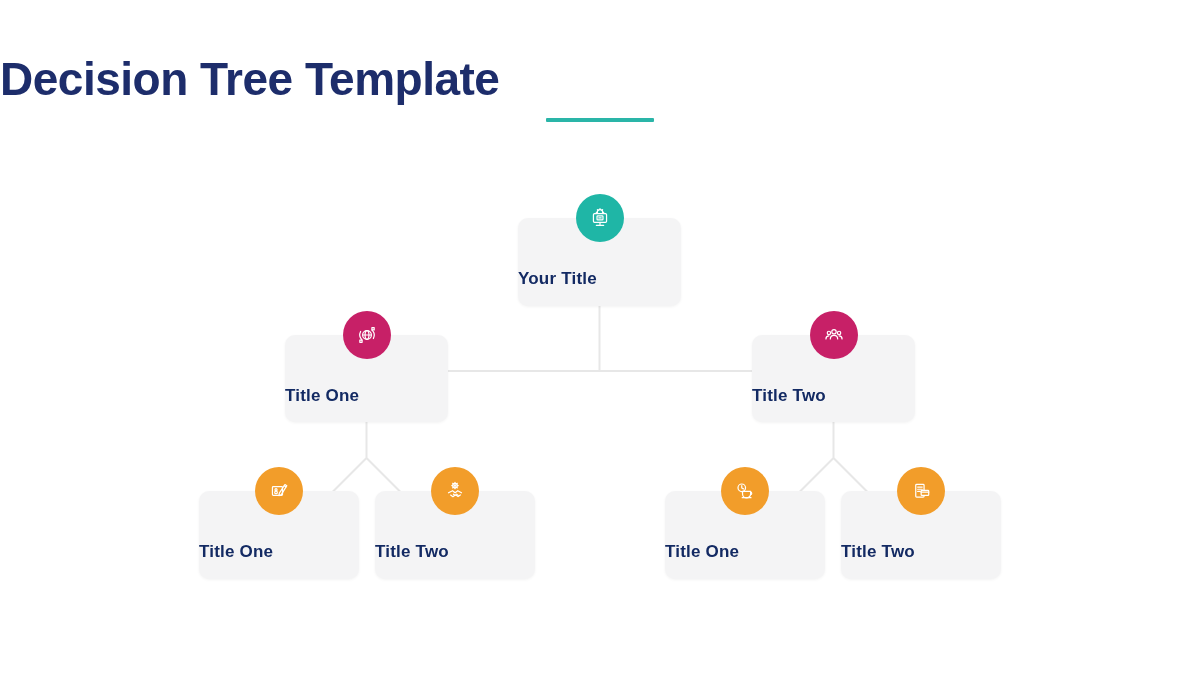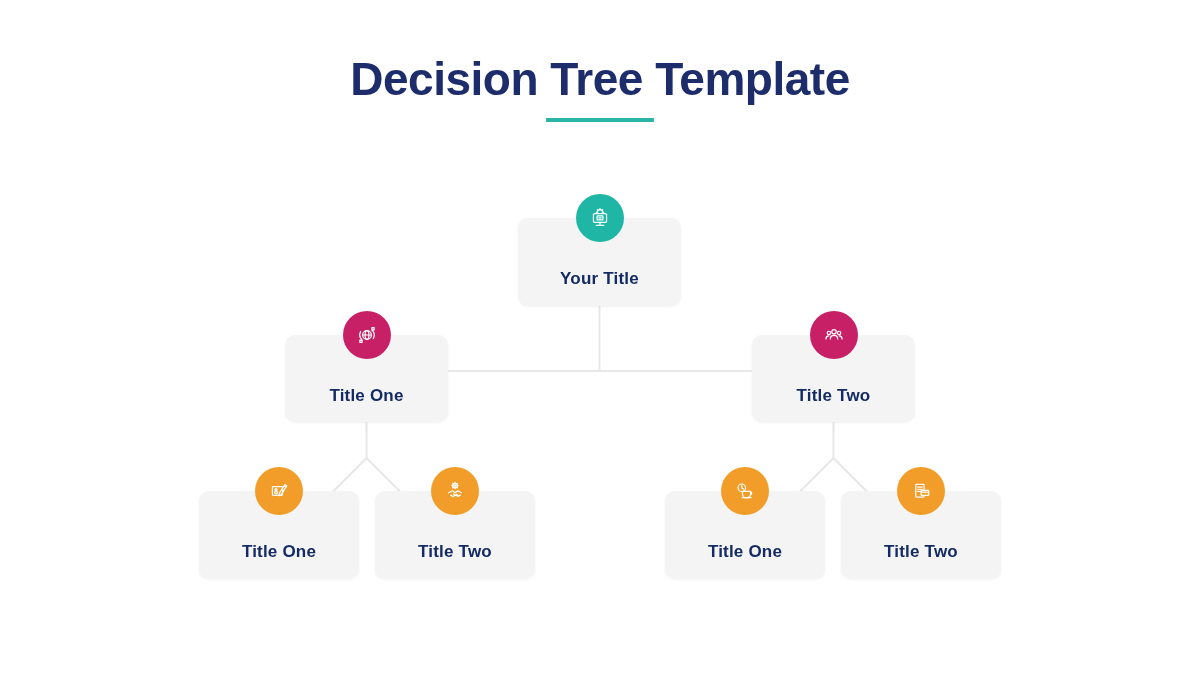--- a/index.html
+++ b/index.html
@@ -4,21 +4,21 @@
 <style>
   html,body{margin:0;padding:0;}
   body{
     width:1200px;height:675px;background:#ffffff;overflow:hidden;
     font-family:"Liberation Sans", sans-serif;
     -webkit-font-smoothing:antialiased;
   }
   .slide{position:relative;width:1200px;height:675px;background:#ffffff;}
 
   
-  .header{position:absolute;top:0;left:0;width:1200px;text-align:center;}
+  .header{position:absolute;top:0;left:0;width:1200px;}
   .page-title{
     margin:0;padding-top:52px;
     font-size:46px;font-weight:700;letter-spacing:-0.5px;
     color:#1d2d6b;
   }
   .page-subtitle{
     margin:10px 0 0 0;
     font-size:19px;font-weight:400;letter-spacing:0.3px;
     color:#8d8d8d;
   }
@@ -30,21 +30,21 @@
   
   .tree{position:absolute;top:0;left:0;width:1200px;height:675px;}
   .connectors{position:absolute;top:0;left:0;}
   .connectors path{stroke:#e7e7e7;stroke-width:2;fill:none;}
 
   .node{position:absolute;}
   .card{
     position:absolute;left:0;top:0;width:100%;height:100%;
     background:#f4f4f5;border-radius:10px;
     box-shadow:0 1px 3px rgba(0,0,0,0.05);
-    display:flex;align-items:center;justify-content:center;
+    display:flex;align-items:center;
   }
   .card .label{
     margin-top:34px;
     font-size:17px;font-weight:700;letter-spacing:0.2px;
     color:#132a63;
   }
   .badge{
     position:absolute;top:-24px;left:50%;margin-left:-24px;
     width:48px;height:48px;border-radius:50%;
     display:flex;align-items:center;justify-content:center;

